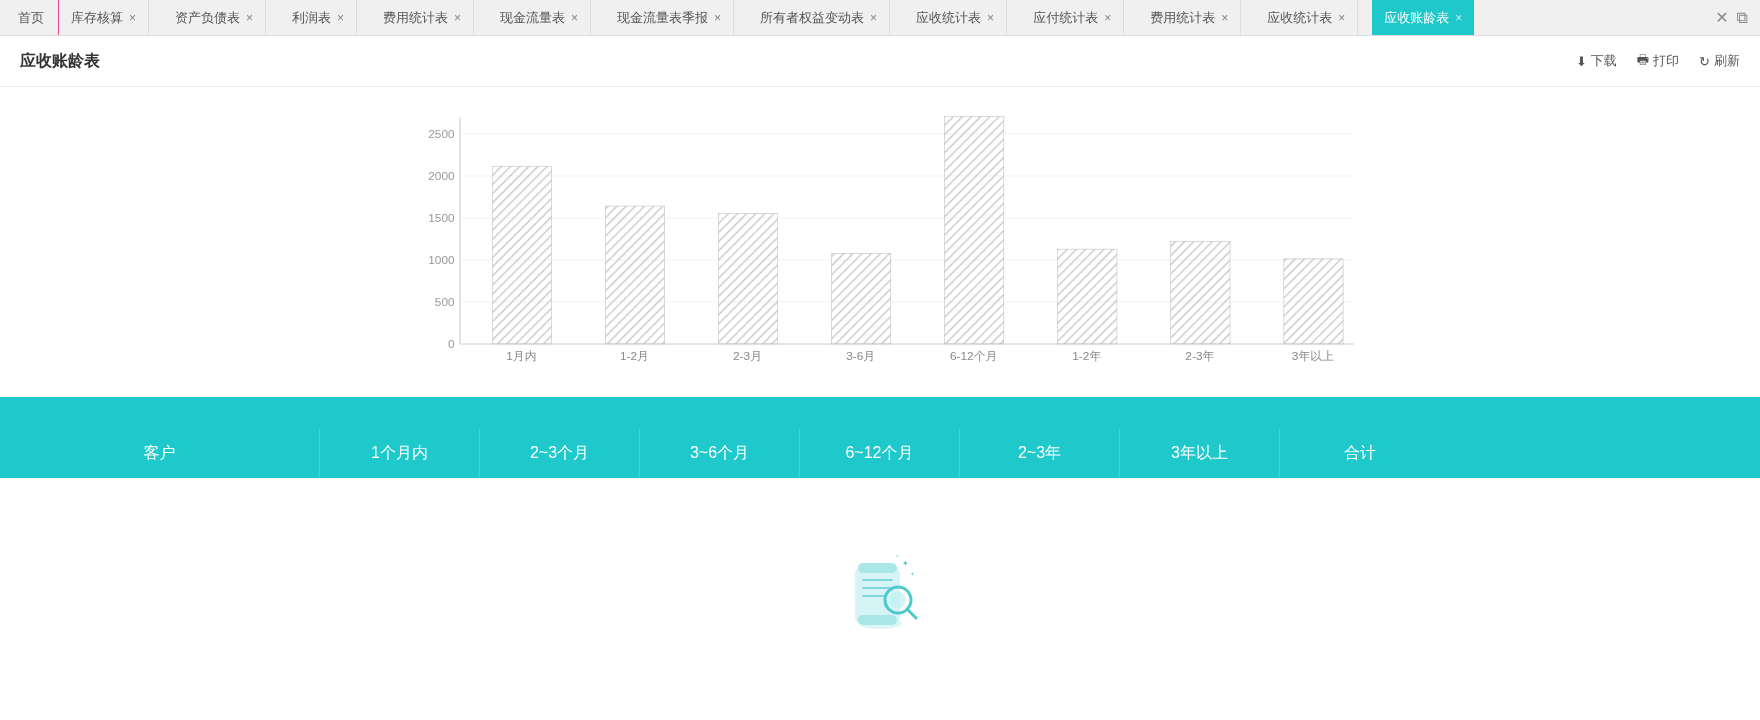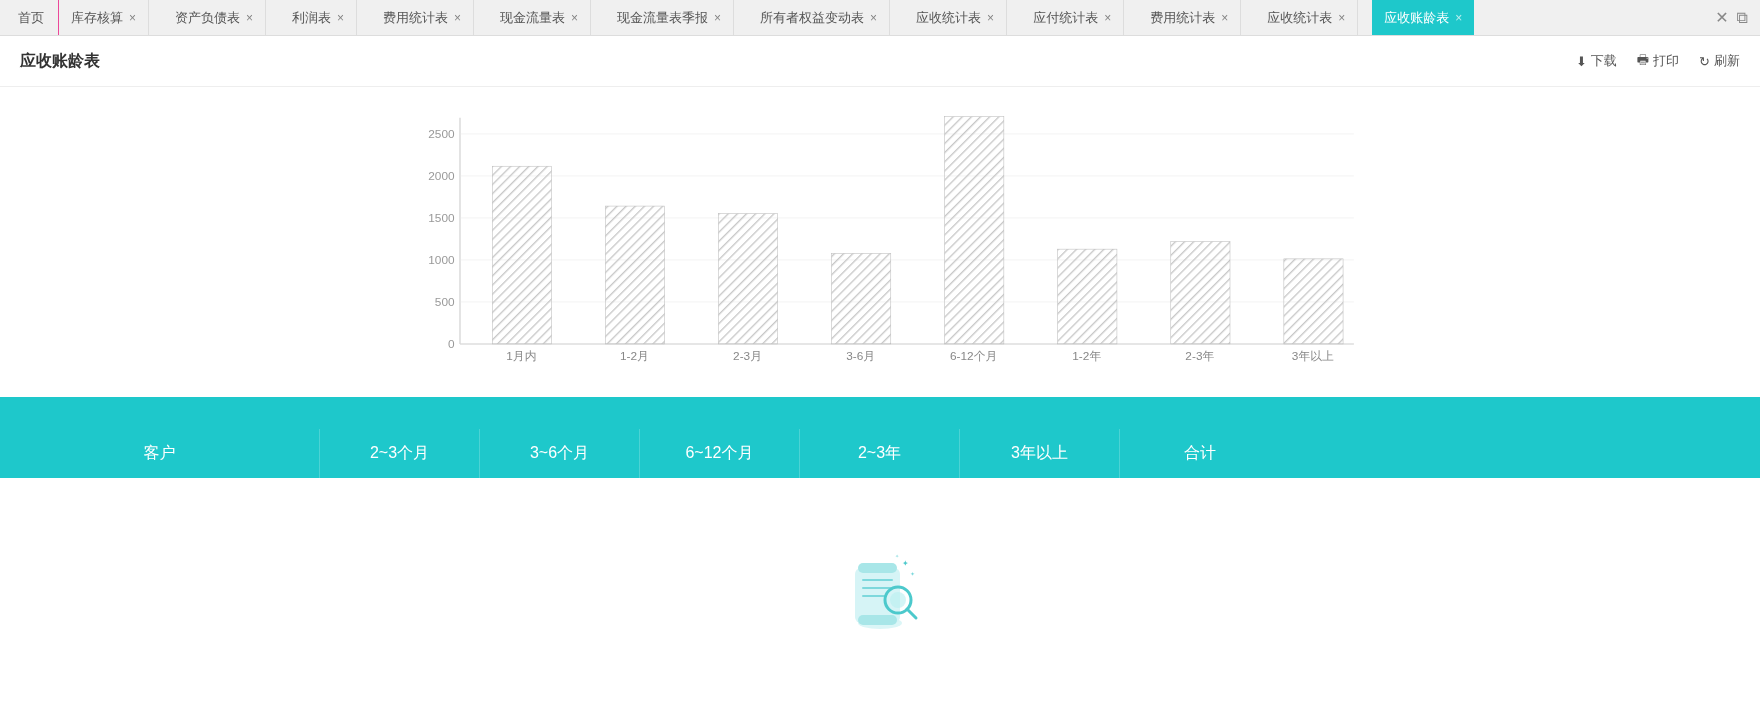--- a/index.html
+++ b/index.html
@@ -287,20 +287,21 @@
         <text x="747" y="235" text-anchor="middle" font-size="11" fill="#888">2-3年</text>
 
         <rect x="825" y="141" width="55" height="79" fill="url(#hatch)" stroke="#bbb" stroke-width="0.5"></rect>
         <text x="852" y="235" text-anchor="middle" font-size="11" fill="#888">3年以上</text>
       </svg>
     </div>
   </div>
 
   <div class="table-header" id="table-header-row">
   <div class="table-header-cell">客户</div>
+      <div class="table-header-cell">1个月内</div>
       <div class="table-header-cell">2~3个月</div>
       <div class="table-header-cell">3~6个月</div>
       <div class="table-header-cell">6~12个月</div>
       <div class="table-header-cell">2~3年</div>
       <div class="table-header-cell">3年以上</div>
       <div class="table-header-cell">合计</div>
     </div>
 
   <div class="empty-state">
     <svg class="empty-icon" viewBox="0 0 100 100" xmlns="http://www.w3.org/2000/svg">

